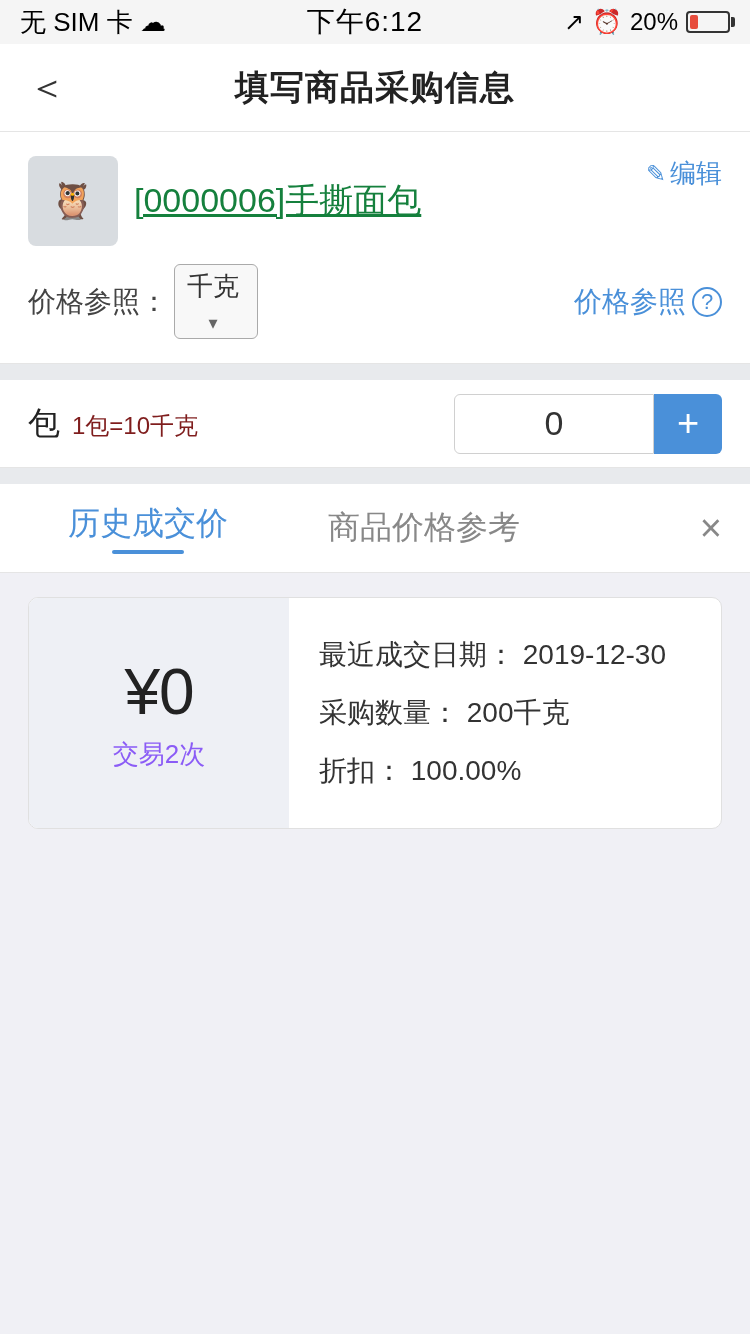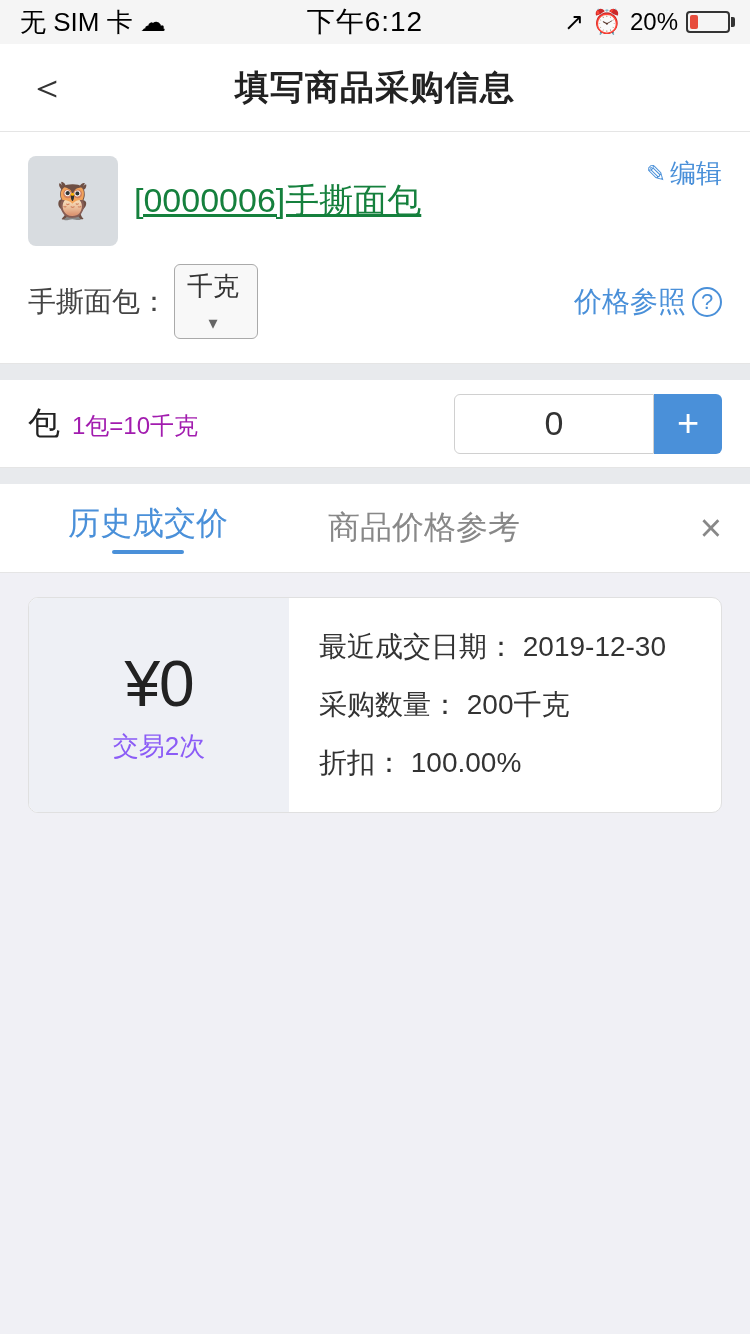--- a/index.html
+++ b/index.html
@@ -216,21 +216,21 @@
       align-items: baseline;
       gap: 12px;
     }
     .qty-unit {
       font-size: 32px;
       color: #222;
       font-weight: 500;
     }
     .qty-conversion {
       font-size: 24px;
-      color: #a21caf;
+      color: #7f1d1d;
     }
     .qty-input-section {
       display: flex;
       align-items: center;
     }
     .qty-input-box {
       width: 200px;
       height: 60px;
       border: 1px solid #d0d0d0;
       border-radius: 6px 0 0 6px;
@@ -329,21 +329,21 @@
       font-weight: 500;
       letter-spacing: -1px;
     }
     .price-trades {
       font-size: 26px;
       color: #8b5cf6;
       margin-top: 8px;
     }
     .price-right {
       flex: 1;
-      padding: 28px 30px;
+      padding: 36px 30px;
       display: flex;
       flex-direction: column;
       justify-content: center;
       gap: 16px;
     }
     .price-detail-row {
       font-size: 28px;
       color: #333;
       line-height: 1.5;
     }
@@ -386,21 +386,21 @@
       </div>
       <div class="product-name">[0000006]手撕面包</div>
     </div>
     <div class="edit-btn">
       <span class="edit-icon-symbol">✎</span>
       <span>编辑</span>
     </div>
   </div>
   <div class="product-unit-row">
     <div class="unit-select">
-      <span class="unit-label">手撕面包：</span>
+      <span class="unit-label">价格参照：</span>
       <div class="unit-select-box">
         <span>千克</span>
         <span class="dropdown-arrow">▾</span>
       </div>
     </div>
     <div class="price-ref-btn">
       <span>价格参照</span>
       <span class="help-circle">?</span>
     </div>
   </div>

